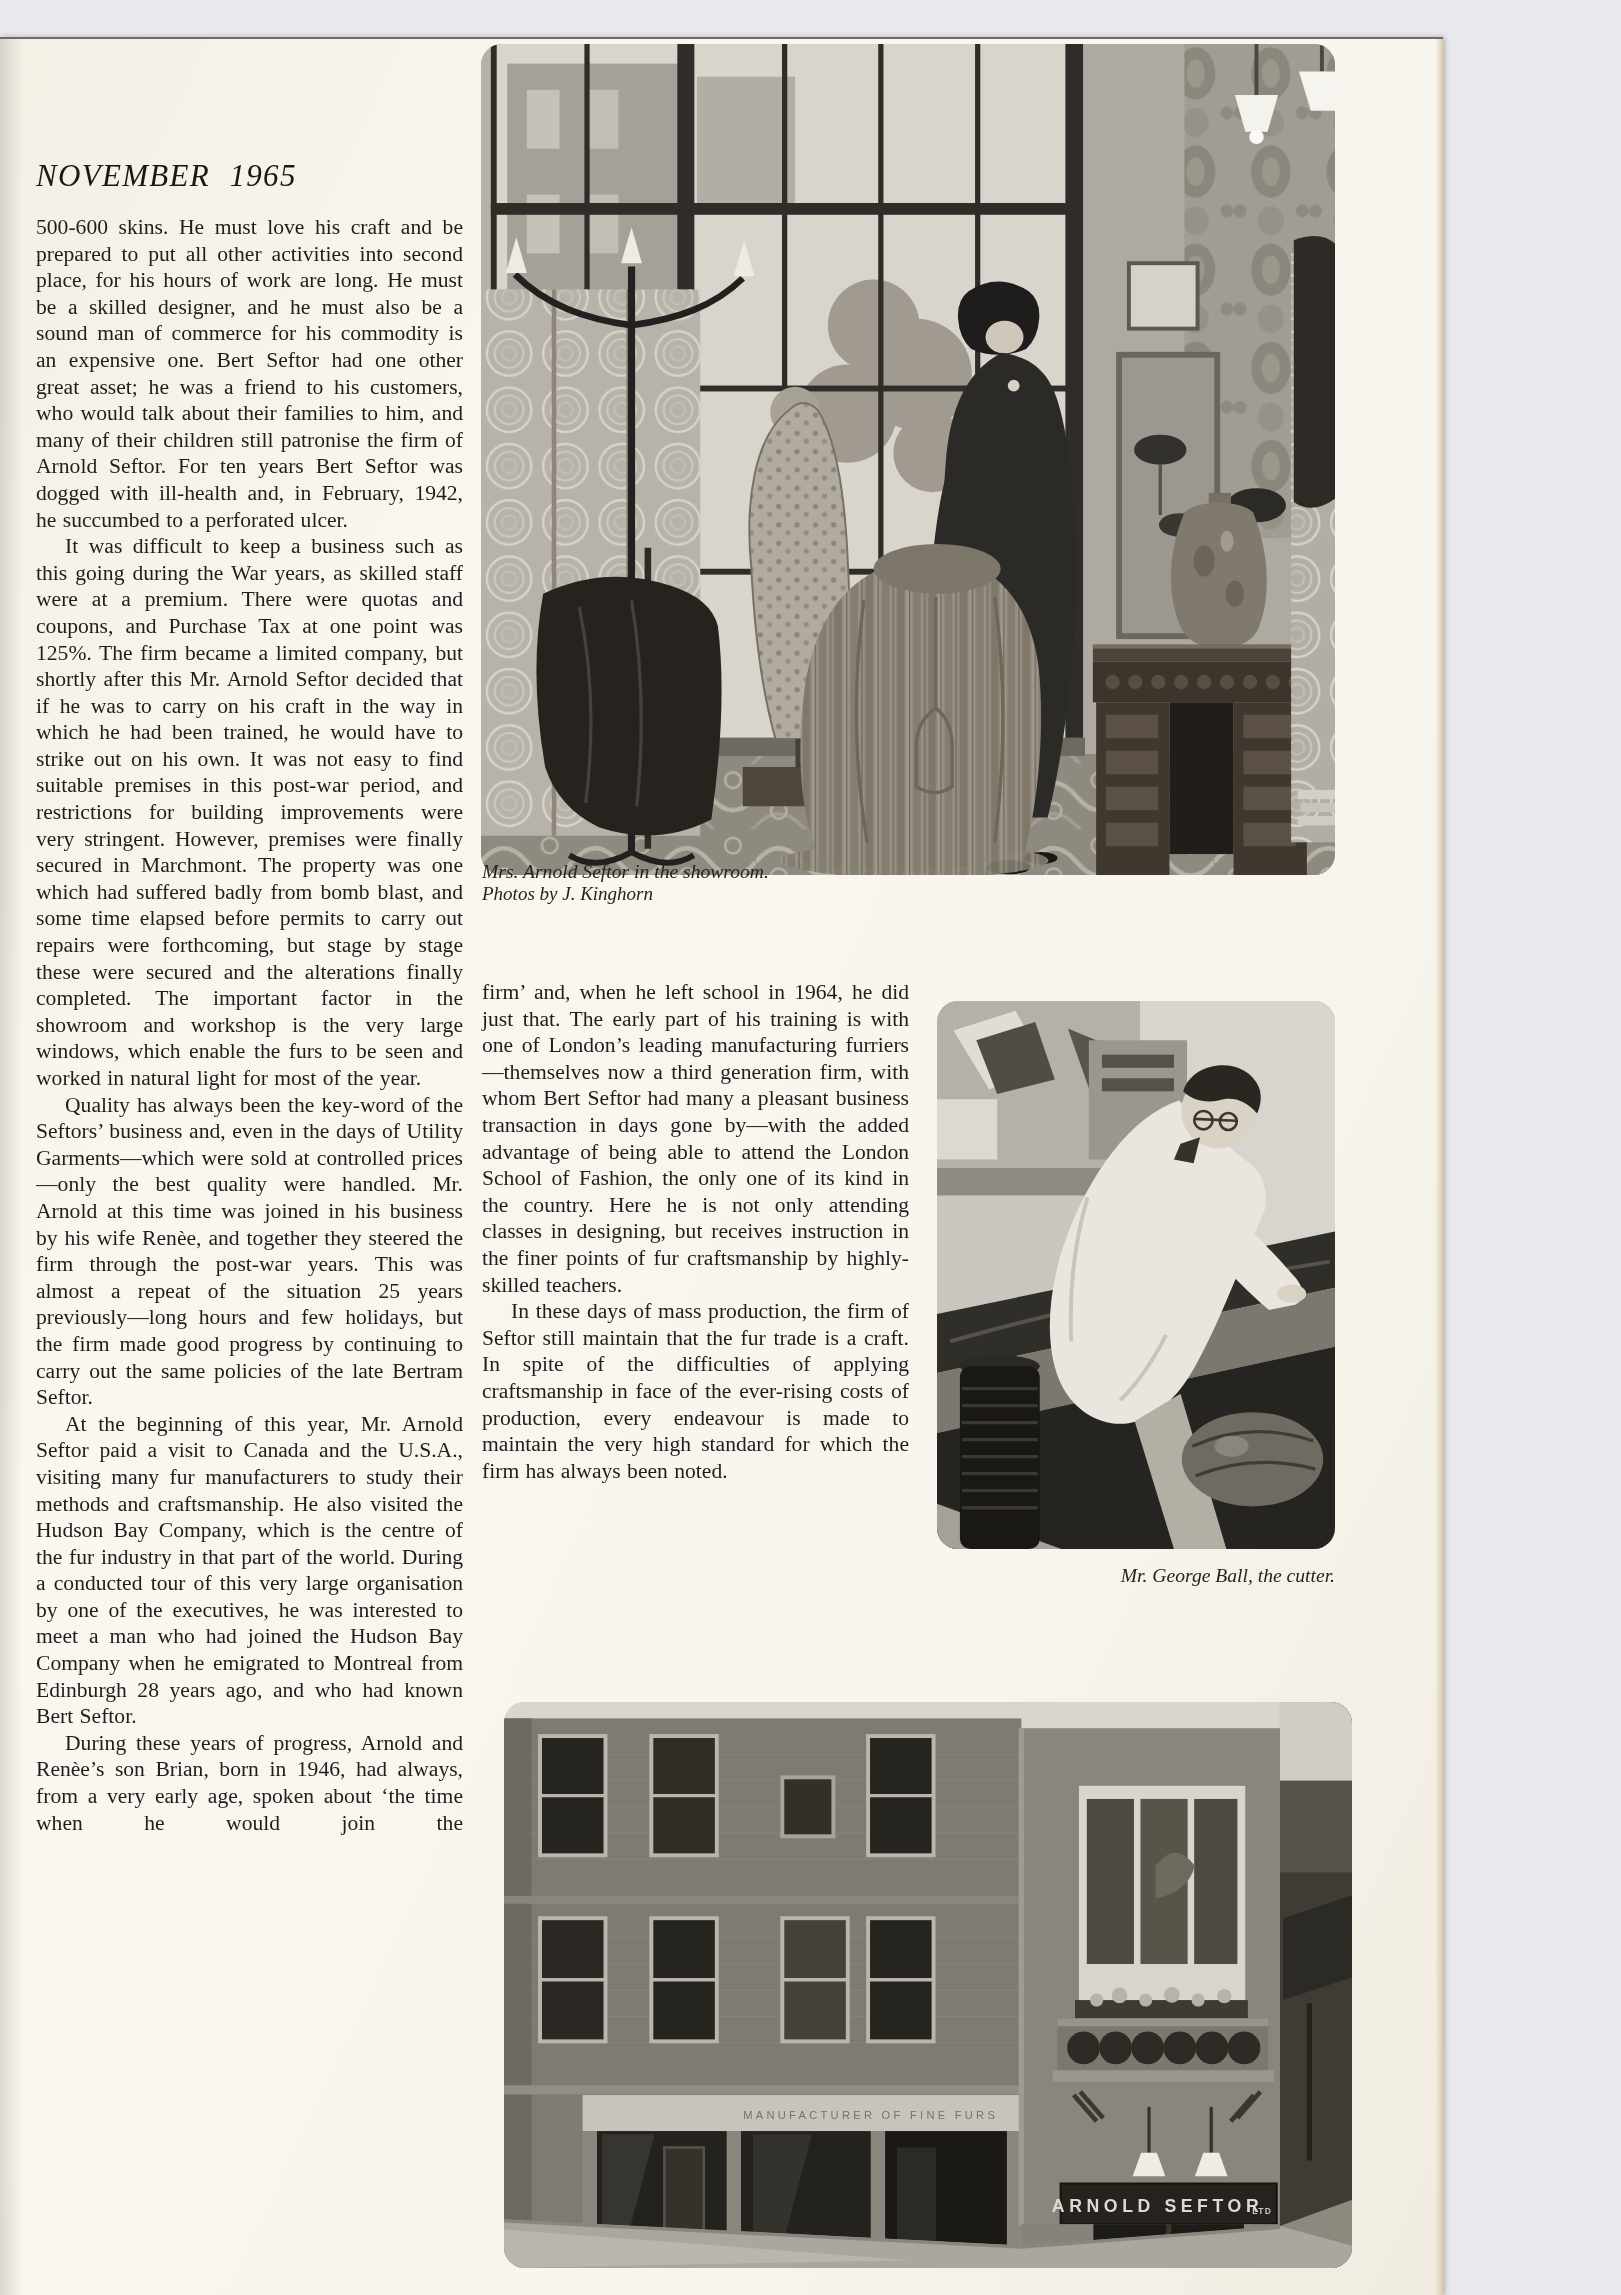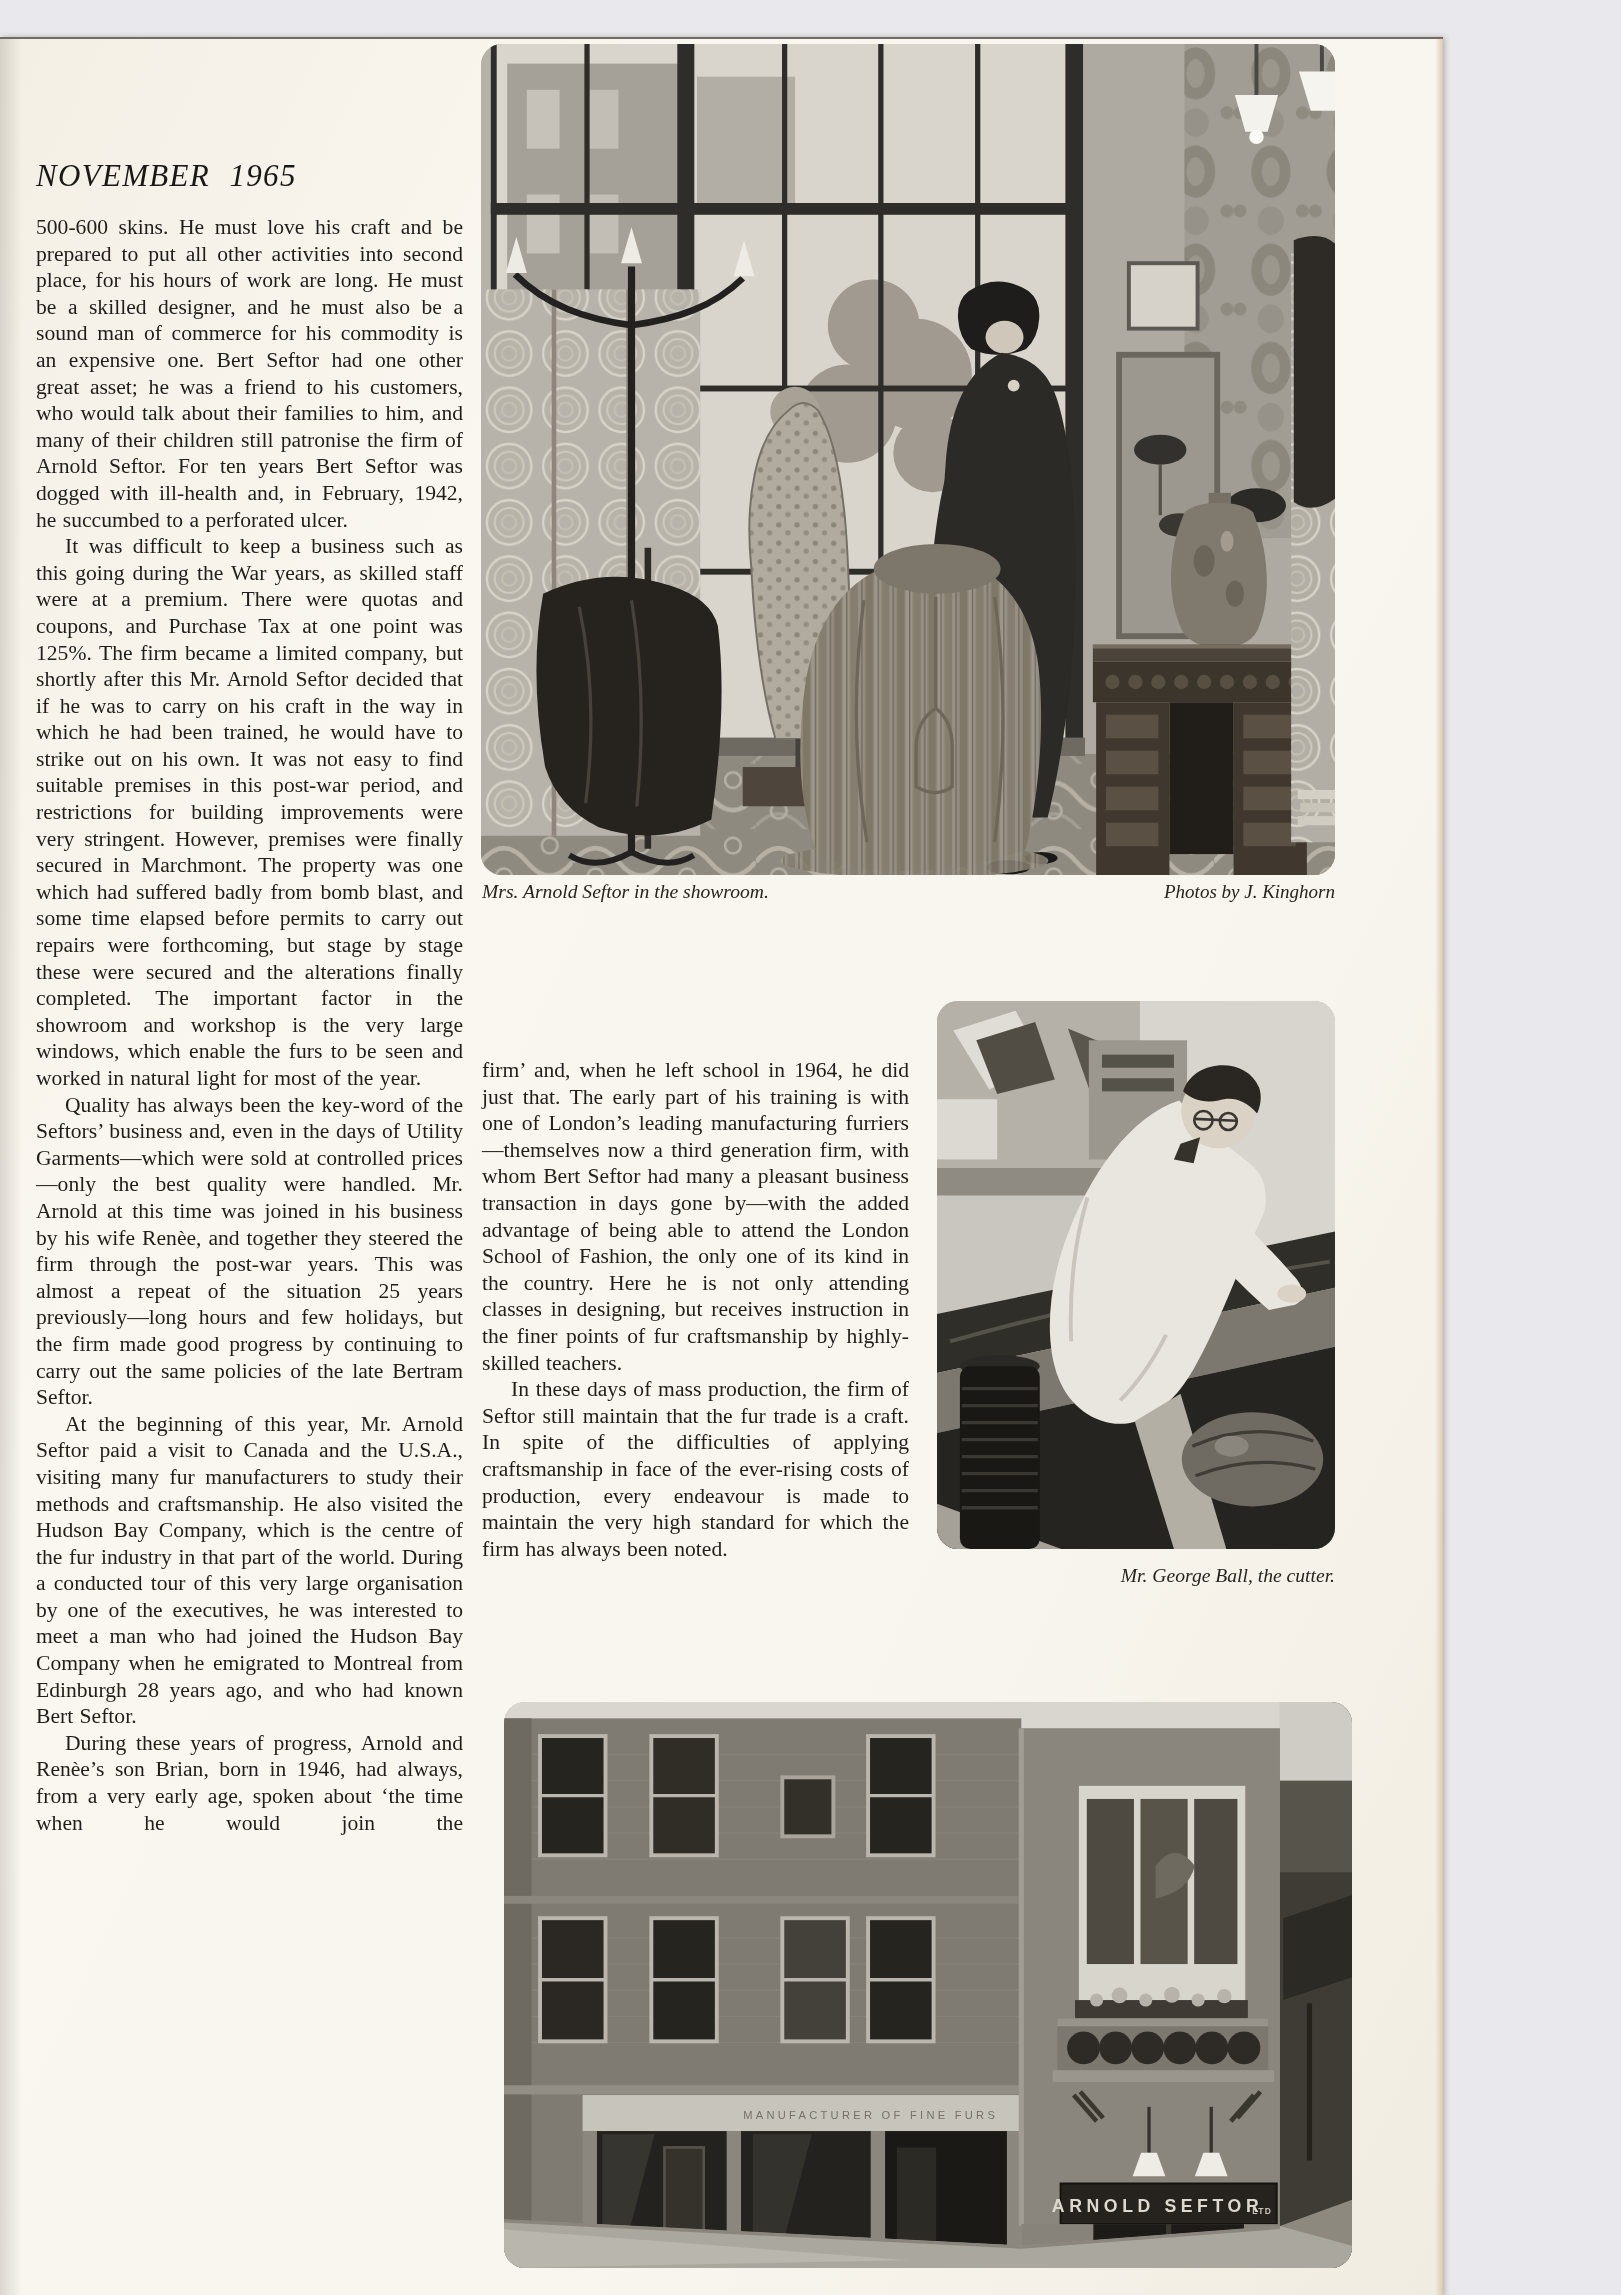--- a/index.html
+++ b/index.html
@@ -29,31 +29,31 @@
     color:#191816;
   }
   .col { position:absolute; color:#201e1b; }
   .col p {
     font-size:21.6px; line-height:26.6px; text-align:justify;
     word-spacing:1px;
   }
   .col p:not(.first) { text-indent:29px; }
   .col p.runon { text-align-last:justify; }
   .col1 { left:36px;  top:175px;  width:427px; }
-  .col2 { left:482px; top:1018px; width:427px; }
+  .col2 { left:482px; top:940px; width:427px; }
 
   figure.photo { position:absolute; overflow:hidden; background:#b9b5ad;border-radius:21px; }
   figure.photo svg { width:100%; height:100%; display:block; }
   .photo1 { left:481px;  top:4.6px;    width:854px; height:831px; }
   .photo2 { left:937px; top:962px; width:398px;  height:548px; }
   .photo3 { left:504px;  top:1663px; width:848px; height:566px; }
 
   .cap-row {
-    position:absolute; left:482px; top:842px; width:853px;
-    display:flex; justify-content:space-between; align-items:baseline;
+    position:absolute; left:482px; top:822px; width:853px;
+    display:flex; justify-content:space-between; align-items:baseline;flex-direction:column;
   }
   .cap  { font-style:italic; font-size:19.6px; color:#26241f; }
   .credit { font-style:italic; font-weight:normal; font-size:19px; color:#26241f; }
   .cap2 { position:absolute; left:937px; top:1526px; width:398px; text-align:right; }
   .cap3 { position:absolute; left:499px;  top:1610px; width:852px; font-size:20px; }
 </style>
 </head>
 <body>
 
 <div class="page">

